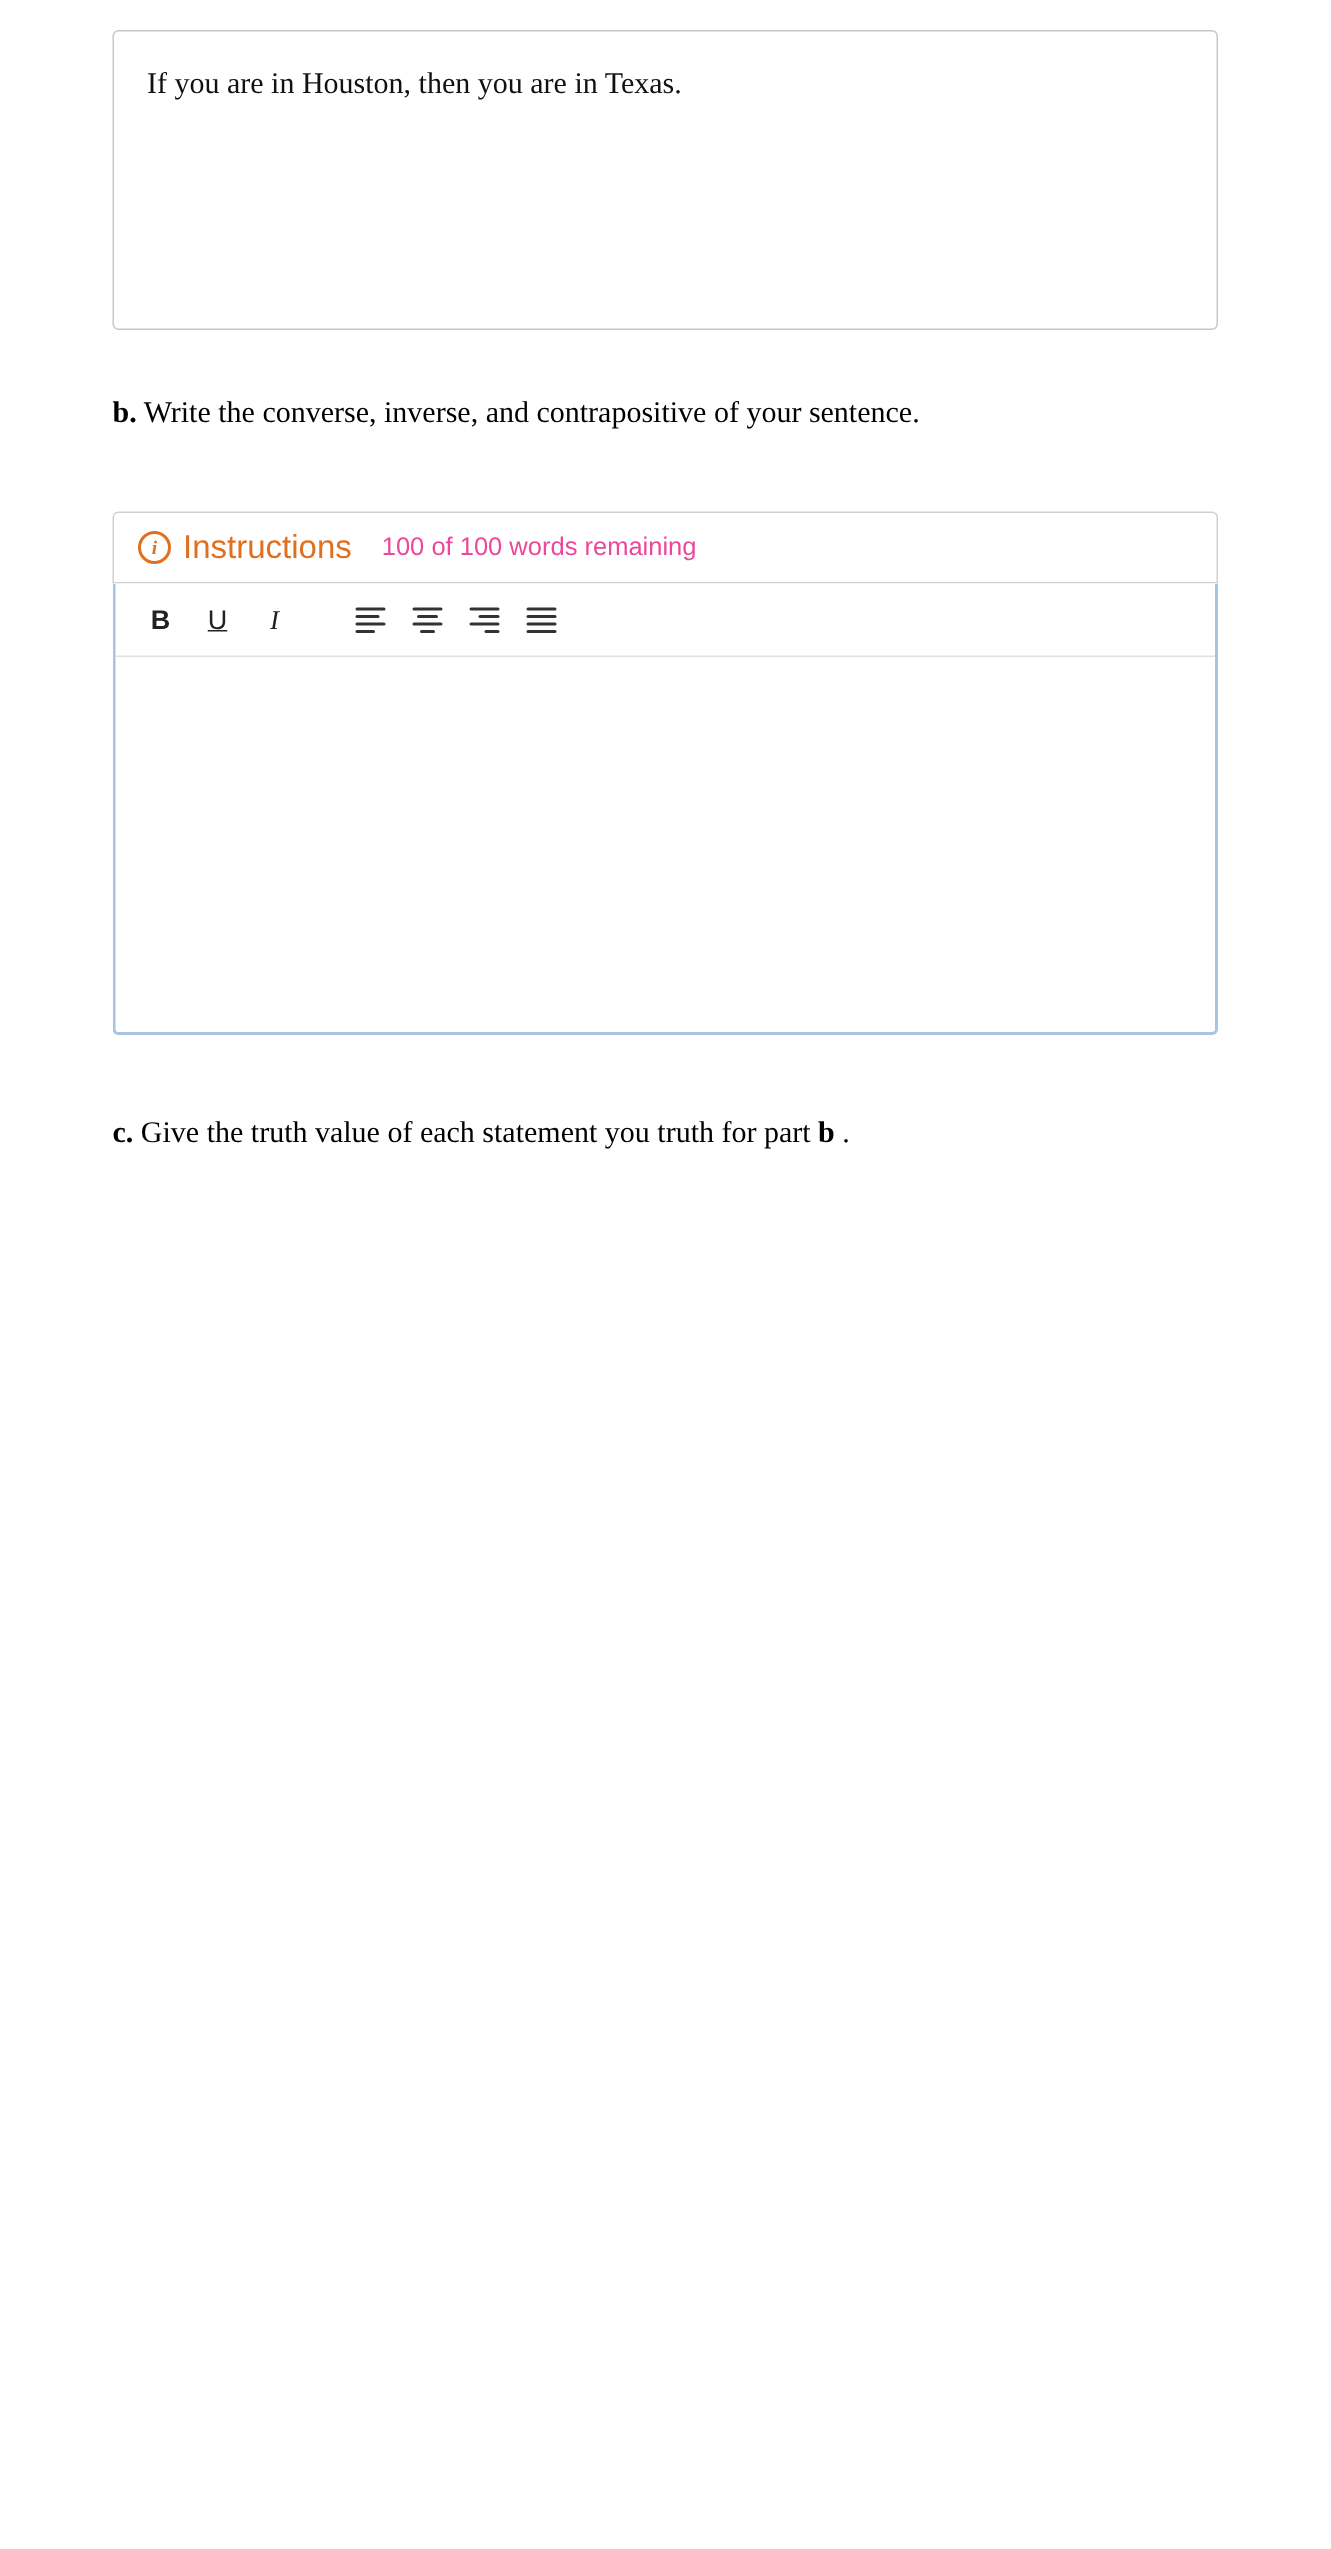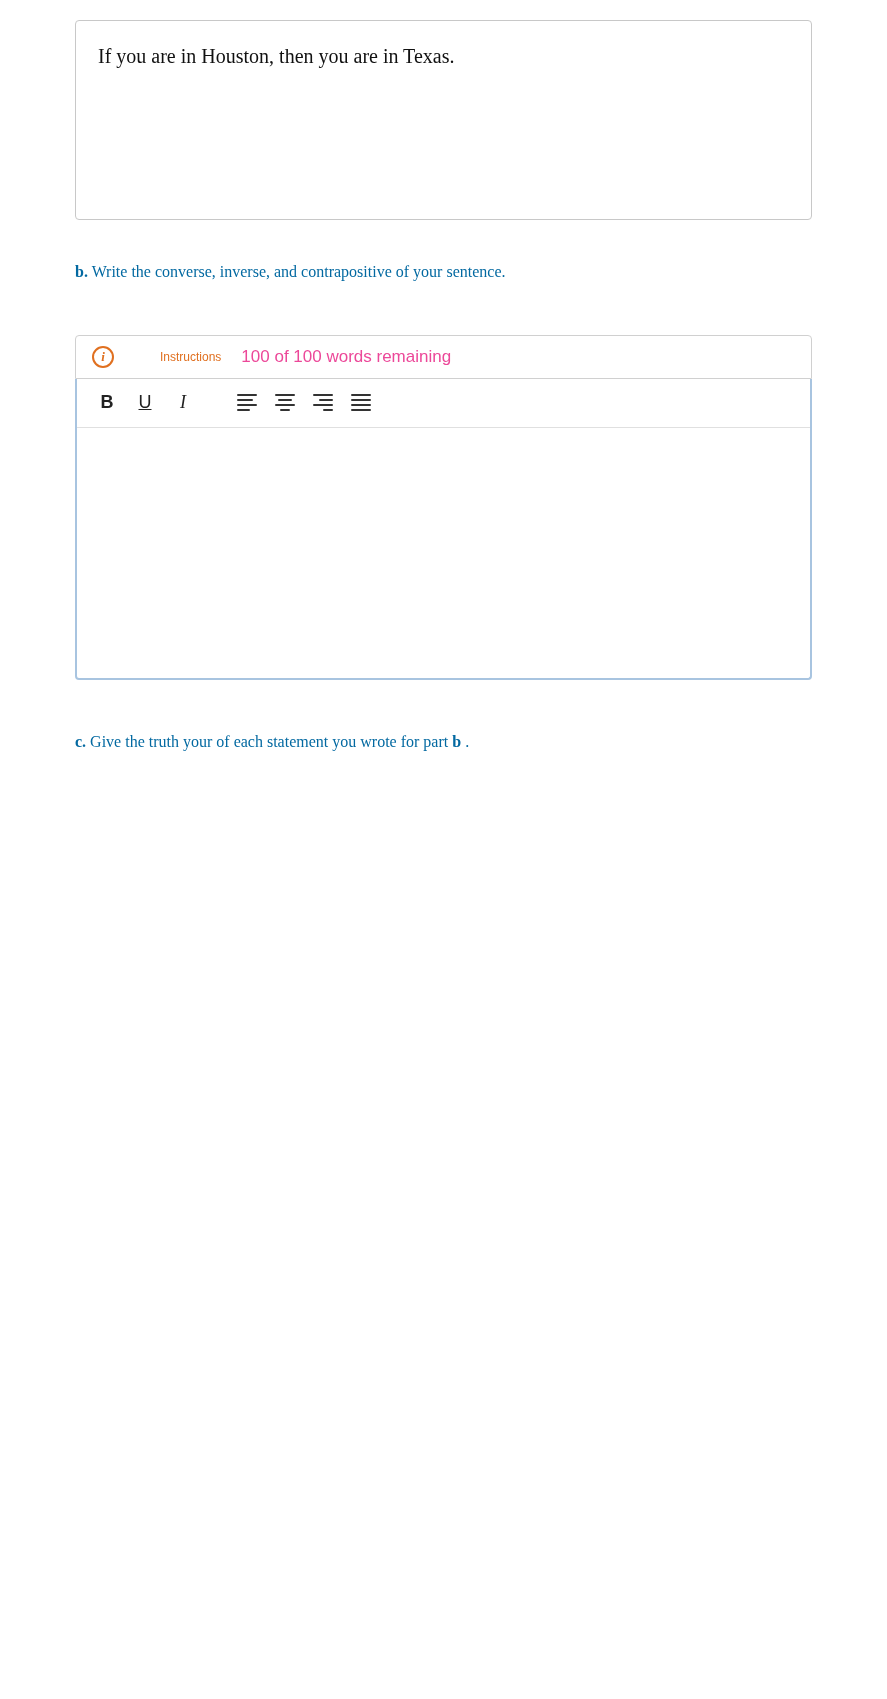--- a/index.html
+++ b/index.html
@@ -42,23 +42,23 @@
       line-height: 1.5;
       color: #111111;
     }
 
     
     .part-b-section {
       padding: 40px 75px 20px 75px;
     }
 
     .part-label {
-      font-size: 16px;
+      font-size: 20px;
       line-height: 1.55;
-      color: #0369a1;
+      color: #000000;
     }
 
     .part-label strong {
       font-weight: bold;
     }
 
     .info-icon {
       width: 22px;
       height: 22px;
       border-radius: 50%;
@@ -69,25 +69,24 @@
       color: #e07020;
       font-style: italic;
       font-family: Georgia, serif;
       font-size: 13px;
       font-weight: bold;
       flex-shrink: 0;
     }
 
     .instructions-link {
       color: #e07020;
-      font-size: 12px;
+      font-size: 22px;
       font-family: Arial, sans-serif;
       text-decoration: none;
       cursor: pointer;
-      margin-left: 38px;
     }
 
     .word-count {
       font-size: 17px;
       color: #ec4899;
       font-family: Arial, sans-serif;
       margin-left: 12px;
     }
 
     .toolbar-btn {
@@ -265,19 +264,19 @@
 
       <div class="text-area-empty" contenteditable="true" style="">
       </div>
 
     </div>
   </div>
 
   <div class="part-c-section">
     <p class="part-label">
       <strong>c.</strong>
-      <span> Give the truth your of each statement you wrote for part </span>
+      <span> Give the truth value of each statement you truth for part </span>
       <strong>b</strong>
       <span>.</span>
     </p>
   </div>
 
 </div>
 
 </body></html>

